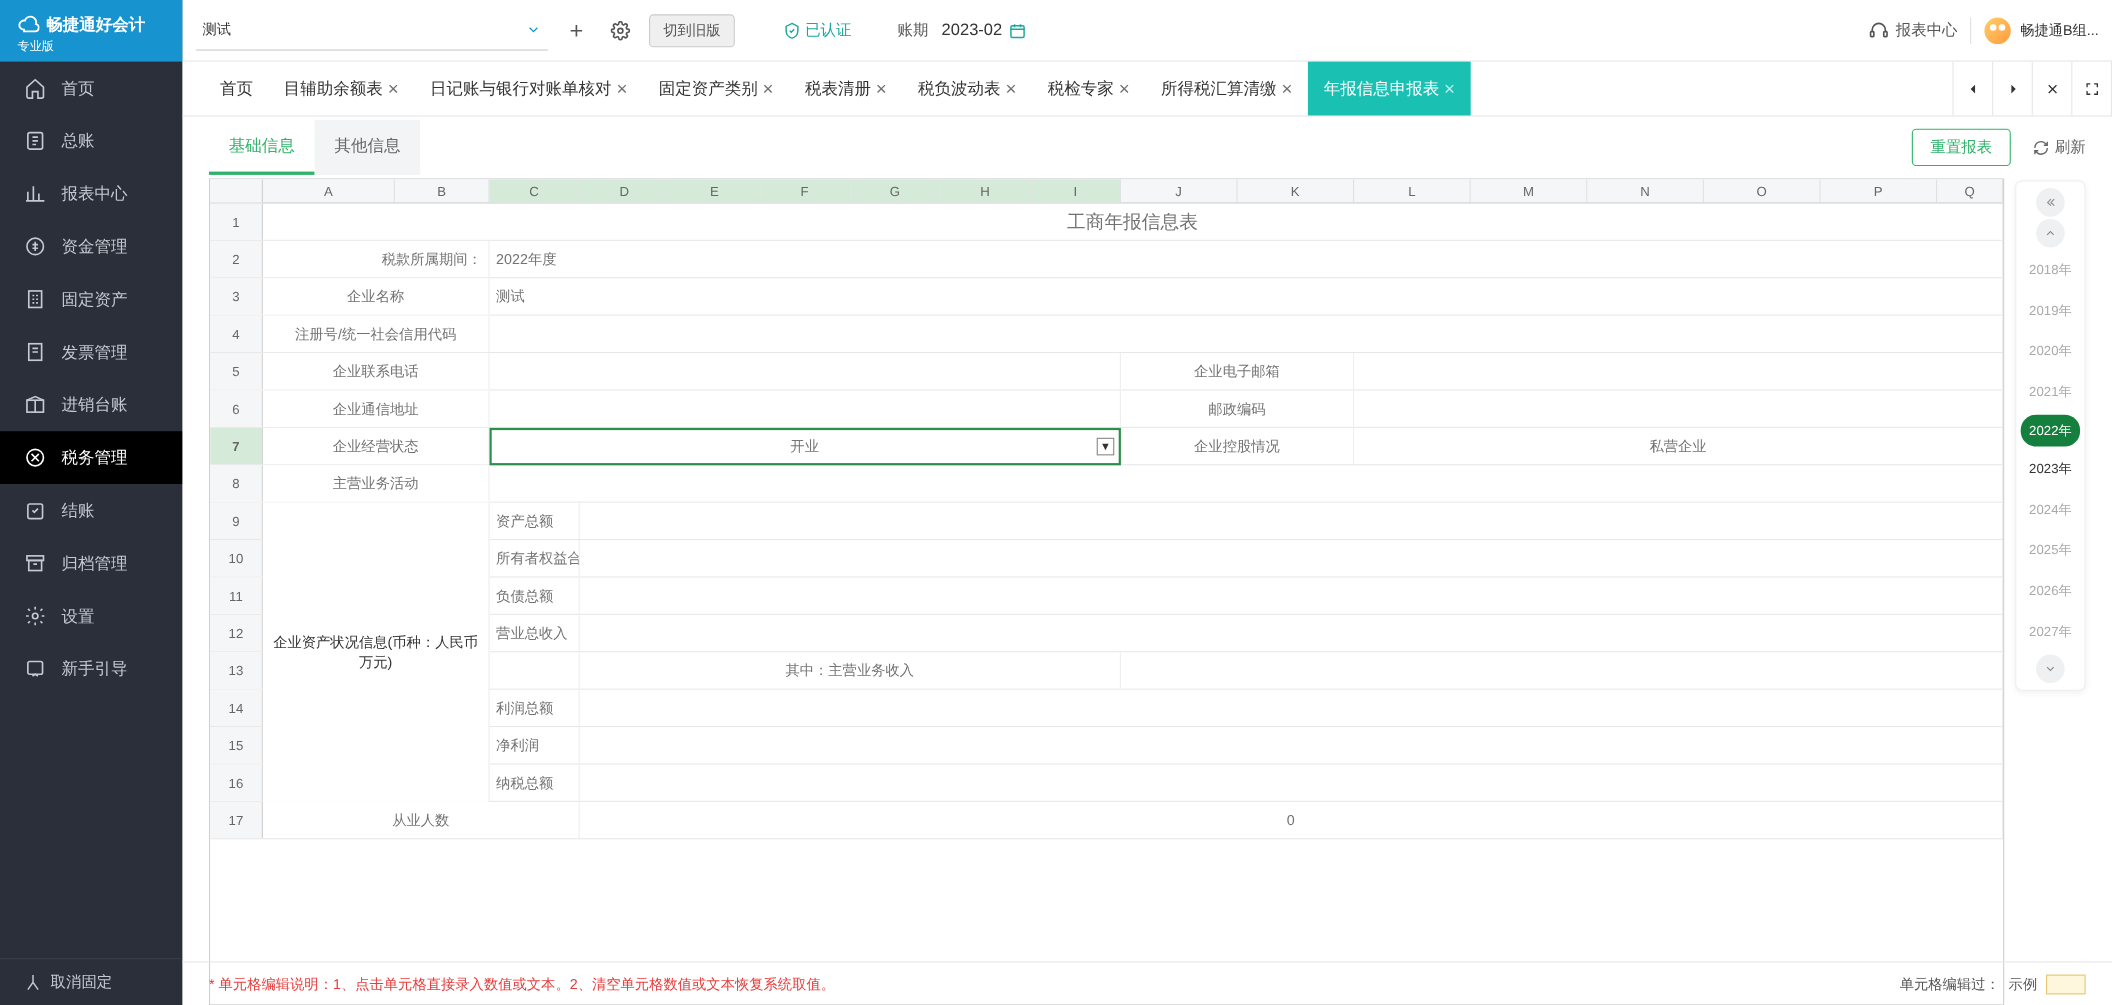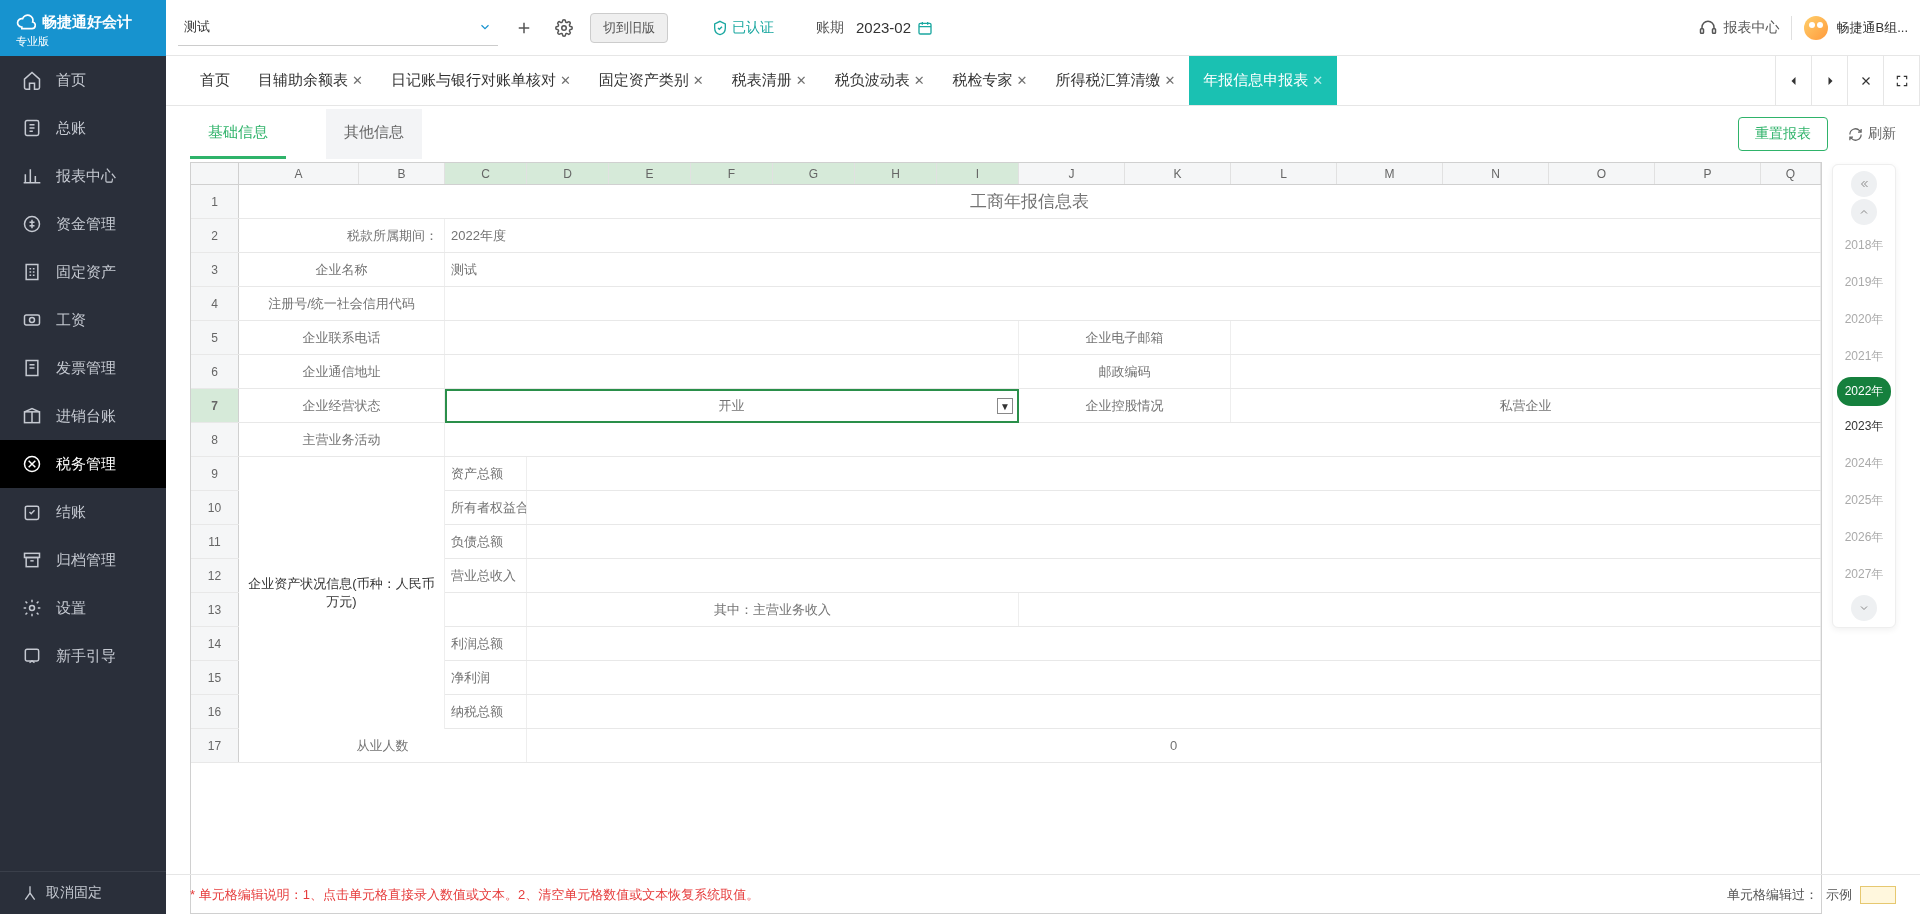--- a/index.html
+++ b/index.html
@@ -140,29 +140,20 @@
           <span>资金管理</span>
         </div>
         <div class="nav-item">
           <span class="nav-icon">
             <svg width="20" height="20" viewBox="0 0 24 24" fill="none" stroke="currentColor" stroke-width="1.8">
               <rect x="5" y="3" width="14" height="18"></rect>
               <path d="M9 8h2M13 8h2M9 12h2M13 12h2M9 16h2M13 16h2"></path>
             </svg>
           </span>
           <span>固定资产</span>
-        </div>
-        <div class="nav-item">
-          <span class="nav-icon">
-            <svg width="20" height="20" viewBox="0 0 24 24" fill="none" stroke="currentColor" stroke-width="1.8">
-              <rect x="3" y="6" width="18" height="12" rx="2"></rect>
-              <circle cx="12" cy="12" r="3"></circle>
-            </svg>
-          </span>
-          <span>工资</span>
         </div>
         <div class="nav-item">
           <span class="nav-icon">
             <svg width="20" height="20" viewBox="0 0 24 24" fill="none" stroke="currentColor" stroke-width="1.8">
               <rect x="5" y="3" width="14" height="18"></rect>
               <path d="M9 8h6M9 12h6"></path>
             </svg>
           </span>
           <span>发票管理</span>
         </div>
@@ -349,21 +340,21 @@
           </div>
         <div class="tabs-nav-btn">
             <svg width="14" height="14" viewBox="0 0 24 24" fill="none" stroke="#333" stroke-width="2">
               <path d="M4 9V4h5M20 9V4h-5M4 15v5h5M20 15v5h-5"></path>
             </svg>
           </div>
       </div>
     </div>
 
     <div class="subbar">
-      <div id="subtabs" style="display:flex;gap:40px;">
+      <div id="subtabs" style="display:flex;">
           <div class="subtab active">基础信息</div>
           <div class="subtab">其他信息</div>
         </div>
       <div class="subbar-spacer"></div>
       <button class="reset-btn">重置报表</button>
       <div class="refresh-link">
         <span>
           <svg width="15" height="15" viewBox="0 0 24 24" fill="none" stroke="#666" stroke-width="2">
               <path d="M3 12a9 9 0 0 1 15.5-6.3L21 8M21 3v5h-5M21 12a9 9 0 0 1-15.5 6.3L3 16M3 21v-5h5"></path>
             </svg>

